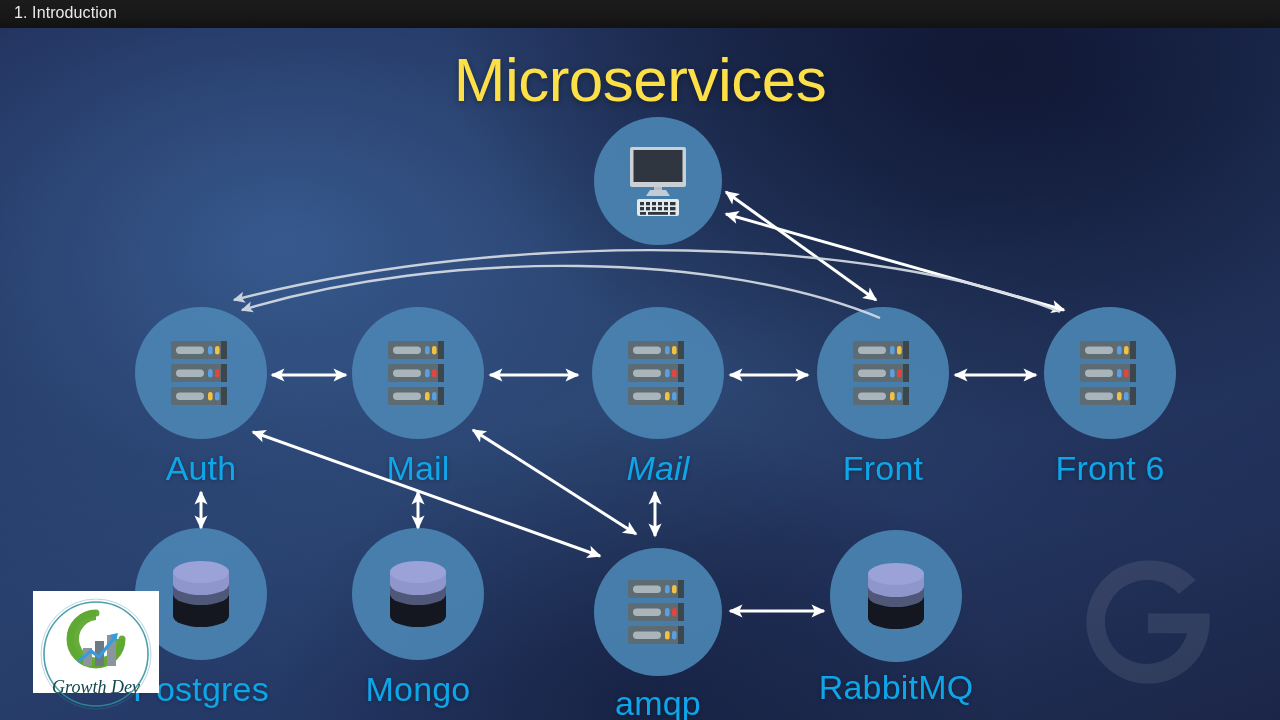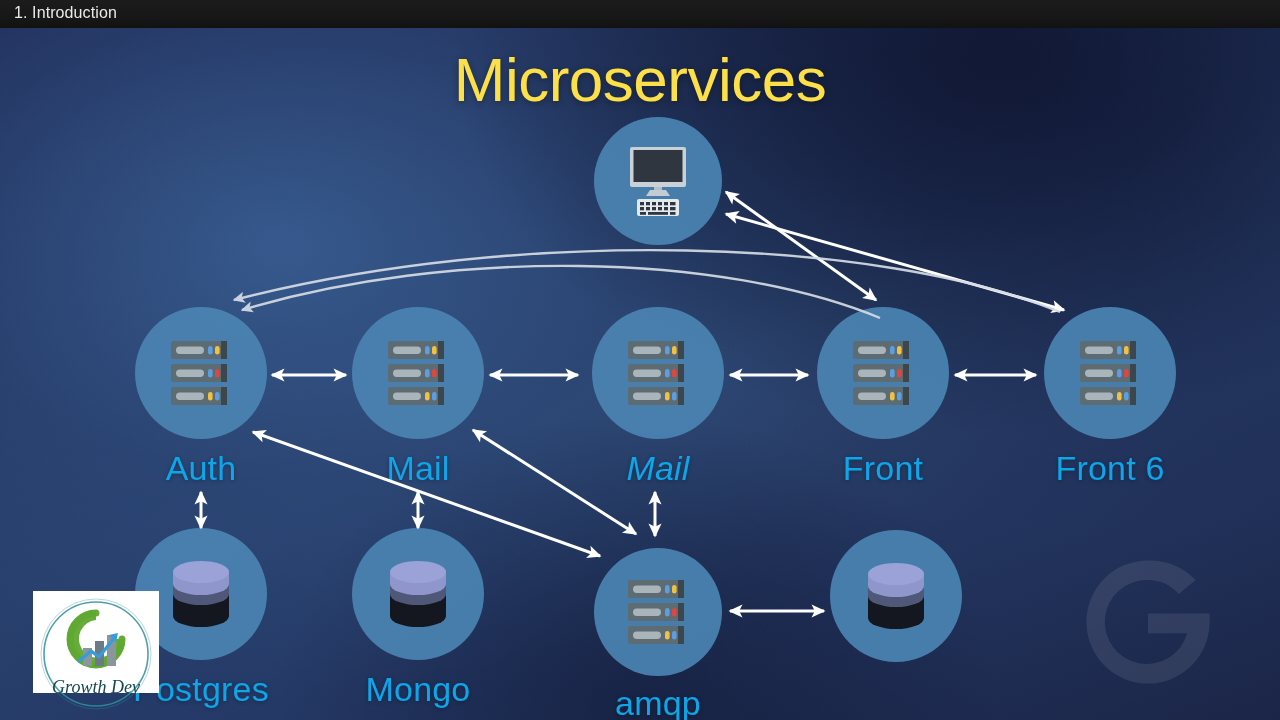--- a/index.html
+++ b/index.html
@@ -401,20 +401,21 @@
   </div>
 
   <div class="node" style="left:830px; top:530px; width:132px; height:132px;">
     <div class="node-disc" style="width:132px; height:132px;"></div>
     <svg class="node-glyph" style="left:30px; top:26px;" width="72" height="82" viewBox="0 0 72 82">
       <path d="M8 18 L8 62 A28 11 0 0 0 64 62 L64 18 Z" fill="#14171f"></path>
       <path d="M8 18 L8 40 A28 11 0 0 0 64 40 L64 18 Z" fill="#4f5878"></path>
       <path d="M8 18 L8 30 A28 11 0 0 0 64 30 L64 18 Z" fill="#8f96cc"></path>
       <ellipse cx="36" cy="18" rx="28" ry="11" fill="#9aa2d8"></ellipse>
     </svg>
+    <div class="node-label" style="left:-64px; top:138px;">RabbitMQ</div>
   </div>
 
   <div id="logo-card">
     <svg width="126" height="129" viewBox="0 0 126 129">
       <circle cx="63" cy="63" r="52" fill="none" stroke="#2f8f9d" stroke-width="1.6" opacity="0.85"></circle>
       <circle cx="63" cy="63" r="55" fill="none" stroke="#2f8f9d" stroke-width="0.9" opacity="0.4"></circle>
 
       <path d="M63 19 A29 29 0 1 0 92 48 L74 48 L74 58 L81 58 A19 19 0 1 1 63 29 Z" fill="#5fa830" opacity="0.95"></path>
       <path d="M63 22 A26 26 0 1 0 89 48" fill="none" stroke="#5fa830" stroke-width="7" stroke-linecap="round" opacity="0.95"></path>
 

